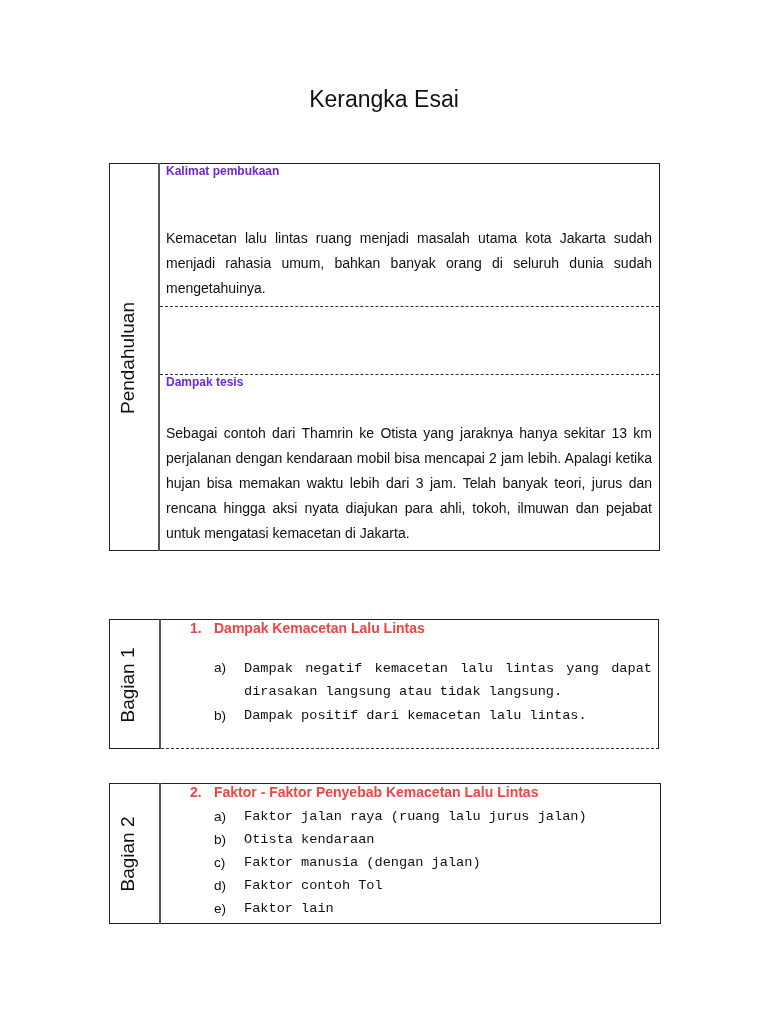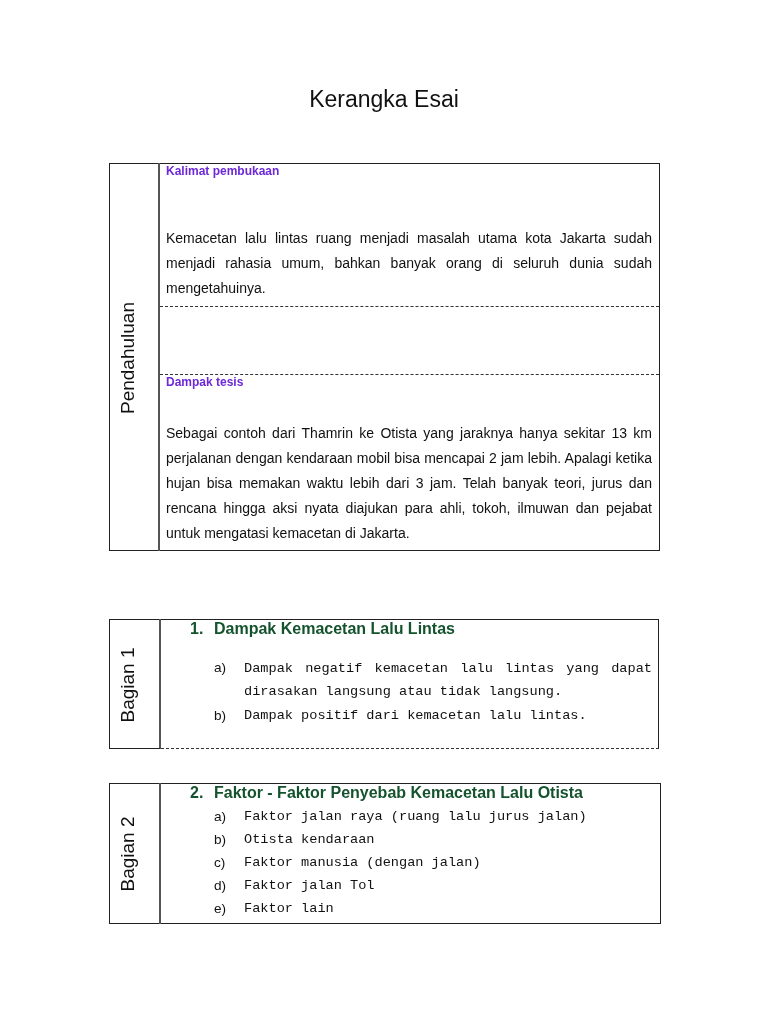--- a/index.html
+++ b/index.html
@@ -17,21 +17,21 @@
     .dash { position: absolute; height: 0; border-top: 1px dashed #333; }
     .vlabel {
       position: absolute; transform: rotate(-90deg); transform-origin: center center;
       white-space: nowrap; font-size: 19px; color: #111; text-align: center;
     }
     .heading { position: absolute; font-weight: bold; font-size: 12px; color: #6d28d9; }
     .para {
       position: absolute; font-size: 14px; line-height: 25px; text-align: justify;
       text-align-last: left; color: #111;
     }
-    .list-title { position: absolute; font-weight: bold; font-size: 16px; color: #14532d; }
+    .list-title { position: absolute; font-weight: bold; font-size: 14px; color: #ef4444; }
     .list-title .num { display: inline-block; width: 24px; }
     .li { position: absolute; font-size: 13.6px; color: #111; }
     .li .mark { position: absolute; left: 0; top: 0; }
     .li .txt { position: absolute; left: 30px; top: 0; text-align: justify; text-align-last: left; font-family: Liberation Mono, monospace; }
   </style>
 </head>
 <body>
 
 <div class="title">Kerangka Esai</div>
 
@@ -80,36 +80,36 @@
 <div>
   <div class="hline" style="left:109px; top:783px; width:552px;"></div>
   <div class="hline" style="left:109px; top:923px; width:552px;"></div>
   <div class="vline" style="left:109px; top:783px; height:141px;"></div>
   <div class="vline" style="left:660px; top:783px; height:141px;"></div>
   <div class="vline div" style="left:159px; top:783px; height:141px;"></div>
 
   <div class="vlabel" style="left:84px; top:842px; width:90px; height:24px;">Bagian 2</div>
 
   <div class="list-title" style="left:190px; top:784px;">
-    <span class="num">2.</span><span>Faktor - Faktor Penyebab Kemacetan Lalu Otista</span>
+    <span class="num">2.</span><span>Faktor - Faktor Penyebab Kemacetan Lalu Lintas</span>
   </div>
 
   <div class="li" style="left:214px; top:809px; width:438px; height:20px;">
     <span class="mark">a)</span>
     <span class="txt" style="width:408px;">Faktor jalan raya (ruang lalu jurus jalan)</span>
   </div>
   <div class="li" style="left:214px; top:832px; width:438px; height:20px;">
     <span class="mark">b)</span>
     <span class="txt" style="width:408px;">Otista kendaraan</span>
   </div>
   <div class="li" style="left:214px; top:855px; width:438px; height:20px;">
     <span class="mark">c)</span>
     <span class="txt" style="width:408px;">Faktor manusia (dengan jalan)</span>
   </div>
   <div class="li" style="left:214px; top:878px; width:438px; height:20px;">
     <span class="mark">d)</span>
-    <span class="txt" style="width:408px;">Faktor jalan Tol</span>
+    <span class="txt" style="width:408px;">Faktor contoh Tol</span>
   </div>
   <div class="li" style="left:214px; top:901px; width:438px; height:20px;">
     <span class="mark">e)</span>
     <span class="txt" style="width:408px;">Faktor lain</span>
   </div>
 </div>
 
 </body></html>

